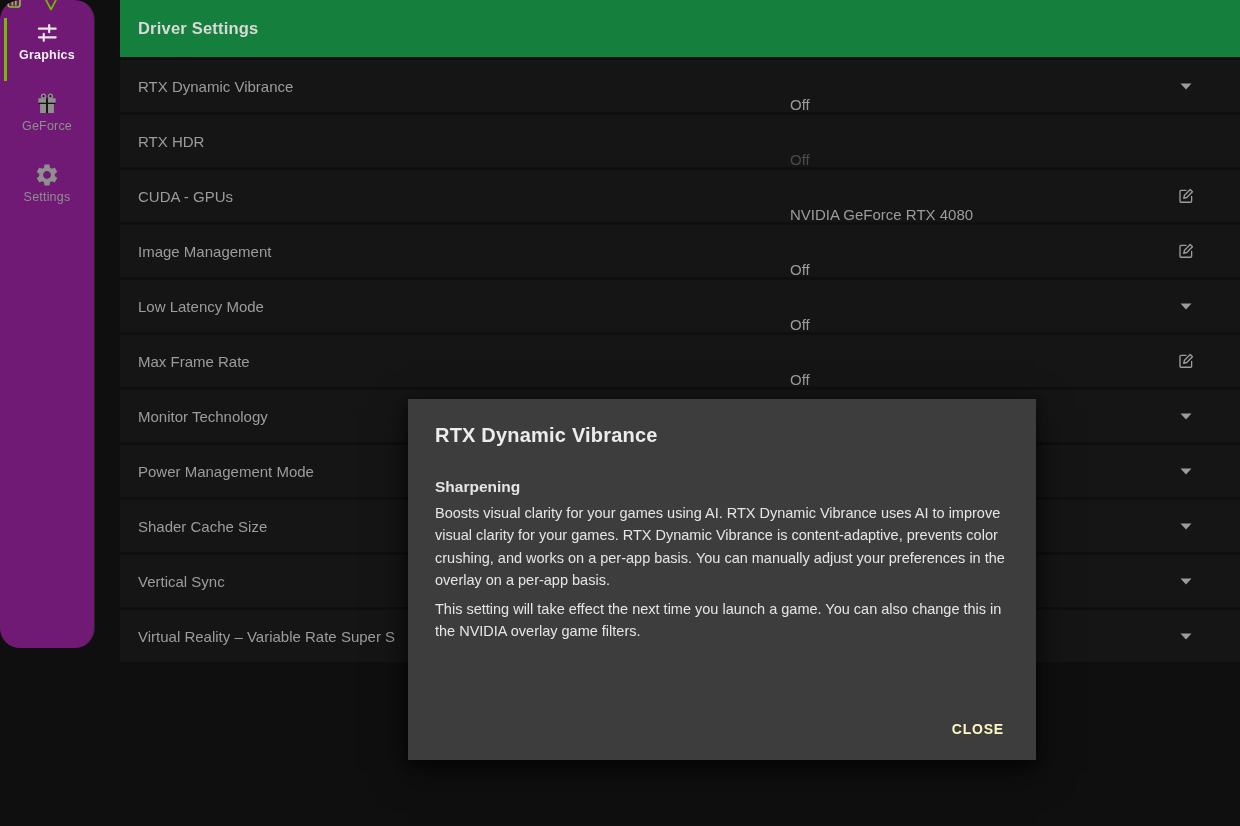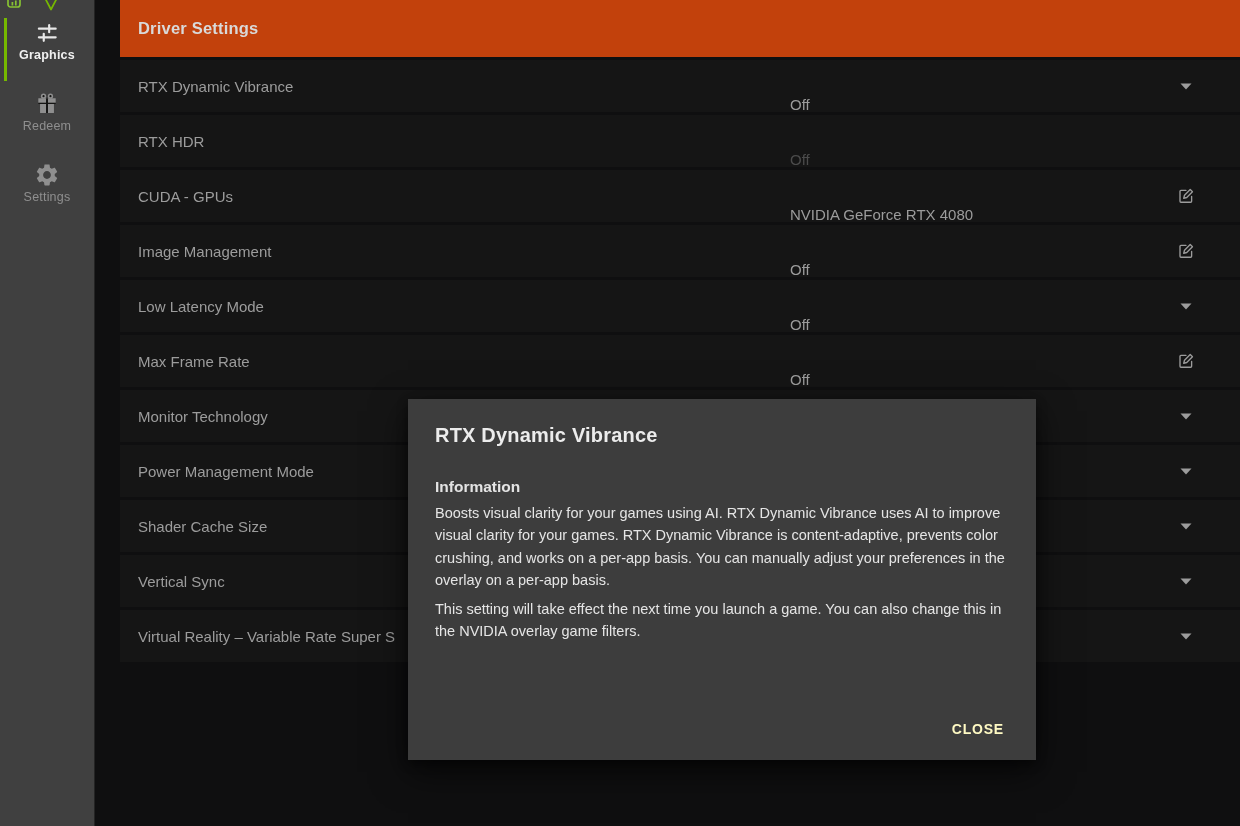--- a/index.html
+++ b/index.html
@@ -4,35 +4,35 @@
 <style>
   html,body{margin:0;padding:0;}
   body{
     width:1240px;height:826px;overflow:hidden;position:relative;
     background:#0f0f10;
     font-family:"Liberation Sans","DejaVu Sans",sans-serif;
     -webkit-font-smoothing:antialiased;
   }
   
   .sidebar{
-    position:absolute;left:0;top:0;width:94px;height:826px;
-    background:#404040;border-right:1px solid #242424;overflow:hidden;
+    position:absolute;left:0;top:0;width:94px;height:648px;
+    background:#701a75;border-right:1px solid #242424;overflow:hidden;border-radius:20px;
   }
   .active-bar{position:absolute;left:4px;top:18px;width:3px;height:63px;background:#76b900;}
   .clipped-icons{position:absolute;left:0;top:0;width:94px;height:12px;}
   .clipped-icons svg{position:absolute;top:0;}
   .nav{position:absolute;left:0;top:20px;width:94px;}
   .nav-item{width:94px;text-align:center;margin-bottom:29px;cursor:pointer;}
   .nav-item .nav-icon{display:block;margin:0 auto 2px auto;width:26px;height:26px;}
   .nav-item .nav-label{display:block;font-size:12.5px;color:#8f8f8f;letter-spacing:.2px;}
   .nav-item.active .nav-label{color:#f0f0f0;font-weight:700;}
   
   .content{position:absolute;left:95px;top:0;width:1145px;height:826px;background:#0f0f10;}
   .page-header{
-    margin-left:25px;height:57px;background:#c2410c;
+    margin-left:25px;height:57px;background:#15803d;
     display:flex;align-items:center;padding-left:18px;
   }
   .page-header .title{font-size:16.5px;font-weight:700;color:#d9d9d9;letter-spacing:.2px;}
   .rows{margin-left:25px;margin-top:3px;}
   .setting-row{
     position:relative;height:52px;margin-bottom:3px;background:#151515;
     display:flex;align-items:center;padding-left:18px;box-sizing:border-box;cursor:pointer;
   }
   .row-label{width:652px;font-size:15px;color:#9c9c9c;flex:none;white-space:nowrap;overflow:hidden;}
   .row-value{font-size:15px;color:#9c9c9c;white-space:nowrap;margin-top:36px;}
@@ -94,21 +94,21 @@
           <rect x="4" y="6.7" width="16" height="4.2"></rect>
           <rect x="5.6" y="12" width="12.8" height="8.3"></rect>
         </g>
         <g fill="#151514">
           <circle cx="8.8" cy="4.8" r="1"></circle>
           <circle cx="15.2" cy="4.8" r="1"></circle>
           <rect x="11.1" y="6.7" width="1.8" height="13.6"></rect>
           <rect x="4" y="10.9" width="16" height="1.1"></rect>
         </g>
       </svg>
-      <span class="nav-label">Redeem</span>
+      <span class="nav-label">GeForce</span>
     </div>
 
     <div class="nav-item">
       <svg class="nav-icon" viewBox="0 0 24 24">
         <path fill="#8f8f8f" d="M19.14,12.94c0.04-0.3,0.06-0.61,0.06-0.94c0-0.32-0.02-0.64-0.07-0.94l2.03-1.58c0.18-0.14,0.23-0.41,0.12-0.61 l-1.92-3.32c-0.12-0.22-0.37-0.29-0.59-0.22l-2.39,0.96c-0.5-0.38-1.03-0.7-1.62-0.94L14.4,2.81c-0.04-0.24-0.24-0.41-0.48-0.41 h-3.84c-0.24,0-0.43,0.17-0.47,0.41L9.25,5.35C8.66,5.59,8.12,5.92,7.63,6.29L5.24,5.33c-0.22-0.08-0.47,0-0.59,0.22L2.74,8.87 C2.62,9.08,2.66,9.34,2.86,9.48l2.03,1.58C4.84,11.36,4.8,11.69,4.8,12s0.02,0.64,0.07,0.94l-2.03,1.58 c-0.18,0.14-0.23,0.41-0.12,0.61l1.92,3.32c0.12,0.22,0.37,0.29,0.59,0.22l2.39-0.96c0.5,0.38,1.03,0.7,1.62,0.94l0.36,2.54 c0.05,0.24,0.24,0.41,0.48,0.41h3.84c0.24,0,0.44-0.17,0.47-0.41l0.36-2.54c0.59-0.24,1.13-0.56,1.62-0.94l2.39,0.96 c0.22,0.08,0.47,0,0.59-0.22l1.92-3.32c0.12-0.22,0.07-0.47-0.12-0.61L19.14,12.94z M12,15.6c-1.98,0-3.6-1.62-3.6-3.6 s1.62-3.6,3.6-3.6s3.6,1.62,3.6,3.6S13.98,15.6,12,15.6z"></path>
       </svg>
       <span class="nav-label">Settings</span>
     </div>
   </div>
 </div>
@@ -234,17 +234,17 @@
             <polygon points="0.5,0.5 11.5,0.5 6,6.5" fill="#9c9c9c"></polygon>
           </svg>
     </span>
 
   </div>
 </div>
 </div>
 
 <div class="modal">
   <div class="modal-title">RTX Dynamic Vibrance</div>
-  <div class="modal-heading">Information</div>
+  <div class="modal-heading">Sharpening</div>
   <div class="modal-body">Boosts visual clarity for your games using AI. RTX Dynamic Vibrance uses AI to improve visual clarity for your games. RTX Dynamic Vibrance is content-adaptive, prevents color crushing, and works on a per-app basis. You can manually adjust your preferences in the overlay on a per-app basis.</div>
   <div class="modal-body">This setting will take effect the next time you launch a game. You can also change this in the NVIDIA overlay game filters.</div>
   <button class="modal-close">CLOSE</button>
 </div>
 
 </body></html>

